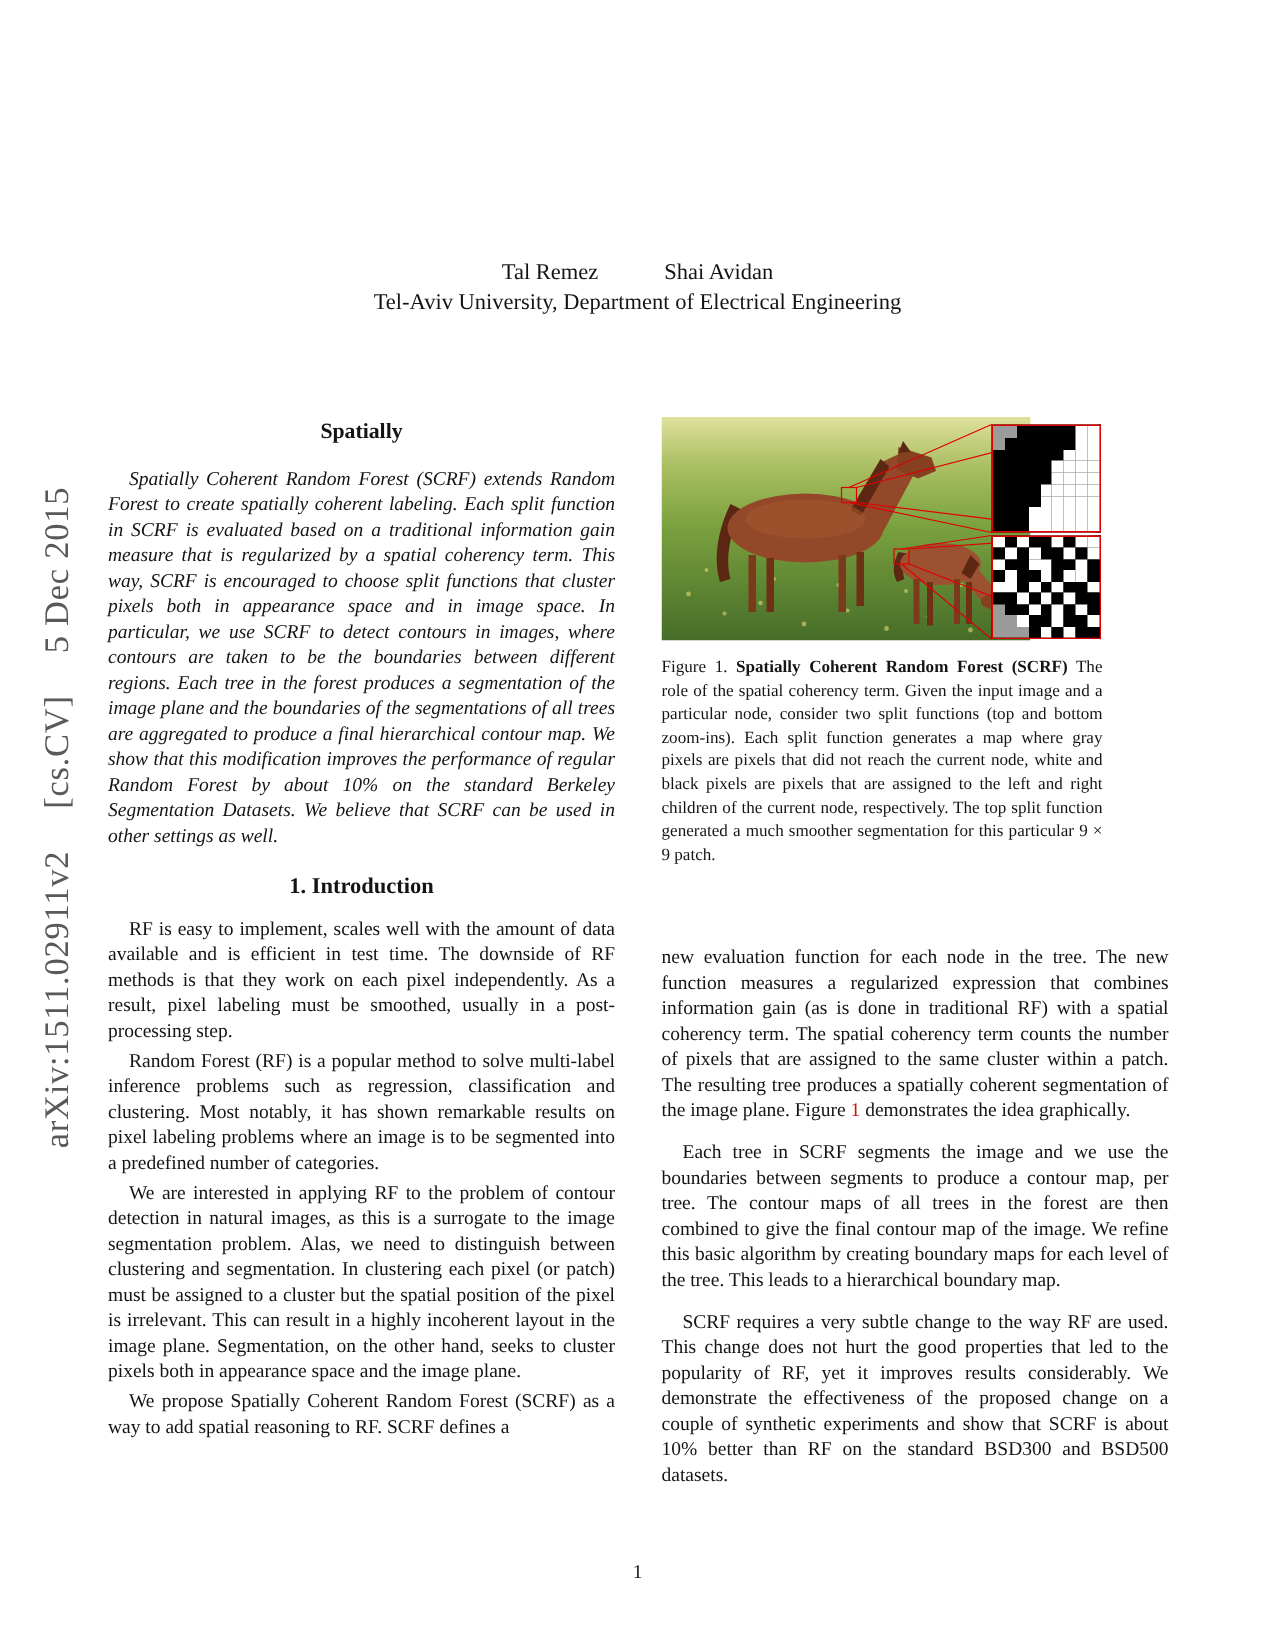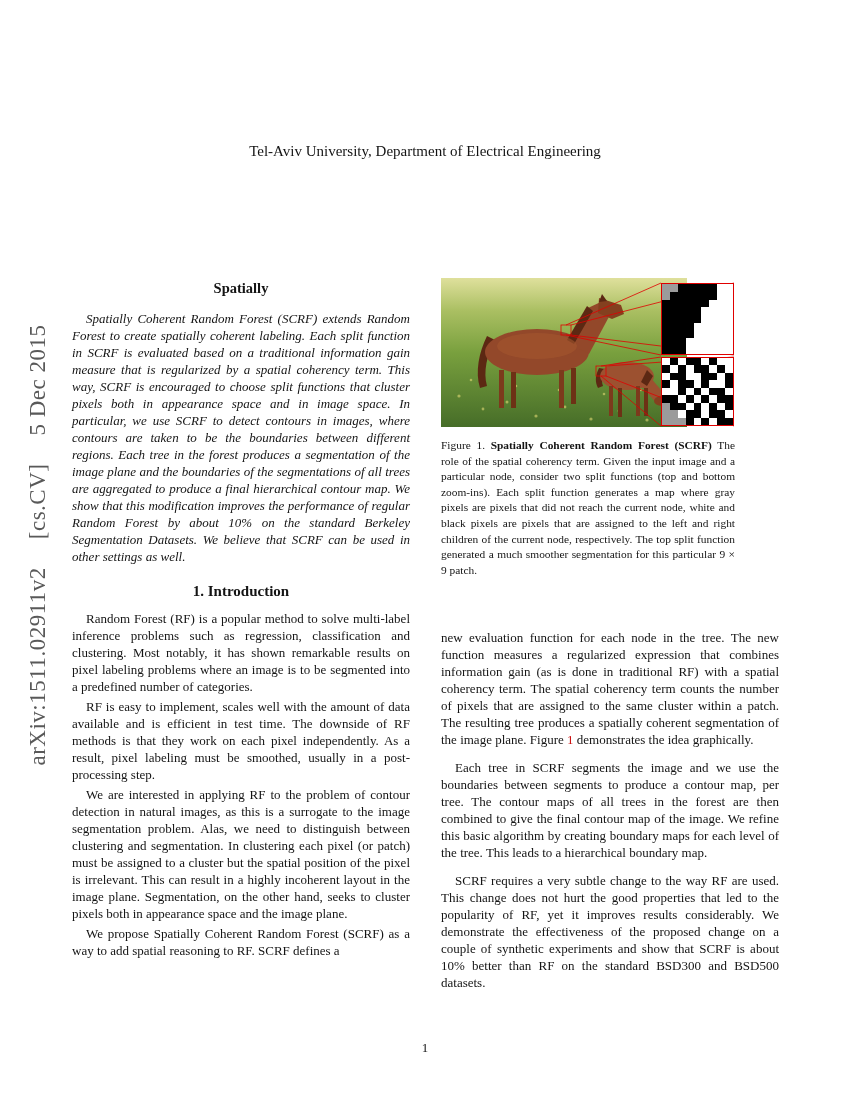--- a/index.html
+++ b/index.html
@@ -63,31 +63,35 @@
 
 <div class="page">
 
   <div class="arxiv-stamp">
     <span>arXiv:1511.02911v2</span>
     <span>[cs.CV]</span>
     <span>5 Dec 2015</span>
   </div>
 
   <header>
+    <div class="authors">
+      <span>Tal Remez</span>
+      <span>Shai Avidan</span>
+    </div>
     <div class="affiliation">Tel-Aviv University, Department of Electrical Engineering</div>
   </header>
 
   <div class="columns">
 
     <section class="col col-left">
       <h2 class="abstract-heading">Spatially</h2>
       <p class="abstract-text">Spatially Coherent Random Forest (SCRF) extends Random Forest to create spatially coherent labeling. Each split function in SCRF is evaluated based on a traditional information gain measure that is regularized by a spatial coherency term. This way, SCRF is encouraged to choose split functions that cluster pixels both in appearance space and in image space. In particular, we use SCRF to detect contours in images, where contours are taken to be the boundaries between different regions. Each tree in the forest produces a segmentation of the image plane and the boundaries of the segmentations of all trees are aggregated to produce a final hierarchical contour map. We show that this modification improves the performance of regular Random Forest by about 10% on the standard Berkeley Segmentation Datasets. We believe that SCRF can be used in other settings as well.</p>
       <h3 class="section-heading">1. Introduction</h3>
+      <p class="body-par">RF is easy to implement, scales well with the amount of data available and is efficient in test time. The downside of RF methods is that they work on each pixel independently. As a result, pixel labeling must be smoothed, usually in a post-processing step.</p>
       <p class="body-par">Random Forest (RF) is a popular method to solve multi-label inference problems such as regression, classification and clustering. Most notably, it has shown remarkable results on pixel labeling problems where an image is to be segmented into a predefined number of categories.</p>
-      <p class="body-par">RF is easy to implement, scales well with the amount of data available and is efficient in test time. The downside of RF methods is that they work on each pixel independently. As a result, pixel labeling must be smoothed, usually in a post-processing step.</p>
       <p class="body-par">We are interested in applying RF to the problem of contour detection in natural images, as this is a surrogate to the image segmentation problem. Alas, we need to distinguish between clustering and segmentation. In clustering each pixel (or patch) must be assigned to a cluster but the spatial position of the pixel is irrelevant. This can result in a highly incoherent layout in the image plane. Segmentation, on the other hand, seeks to cluster pixels both in appearance space and the image plane.</p>
       <p class="body-par">We propose Spatially Coherent Random Forest (SCRF) as a way to add spatial reasoning to RF. SCRF defines a</p>
     </section>
 
     <section class="col col-right">
 
       <div class="figure-wrap">
         <svg class="photo" viewBox="0 0 246 149" preserveAspectRatio="none" xmlns="http://www.w3.org/2000/svg">
           <defs>
             <linearGradient id="gField" x1="0" y1="0" x2="0" y2="1">

